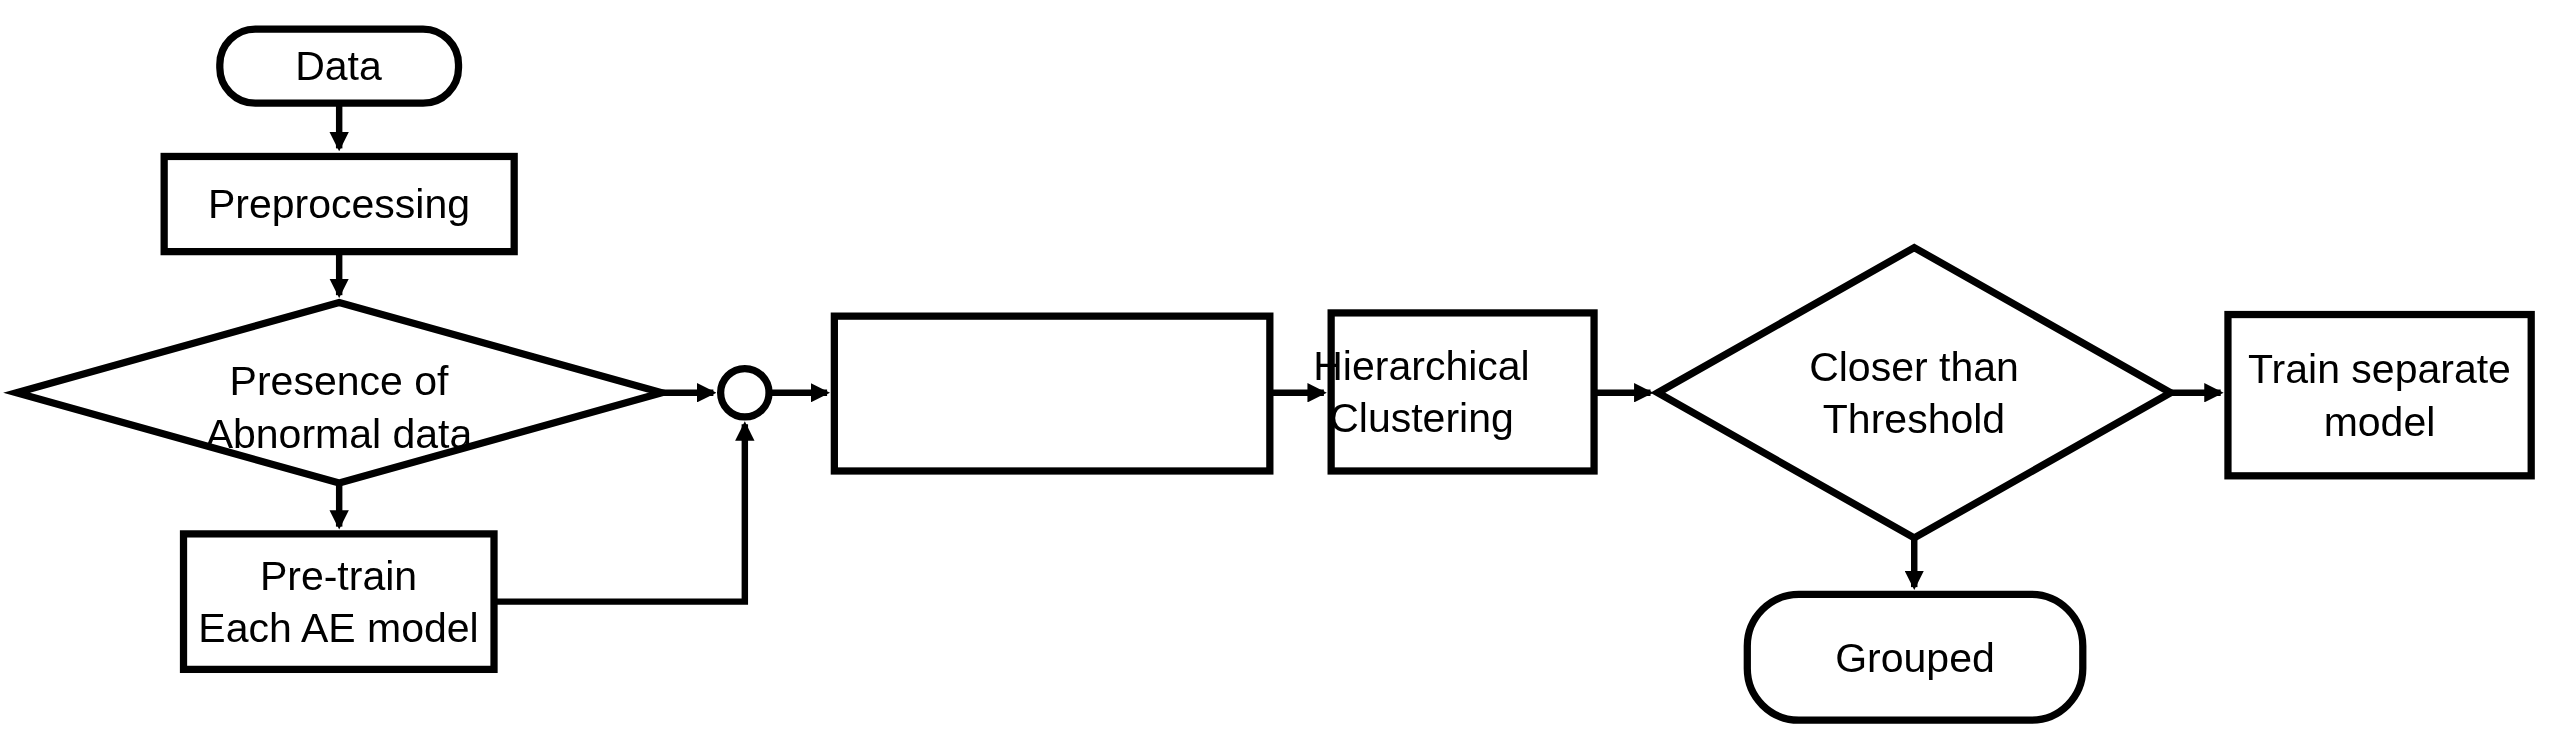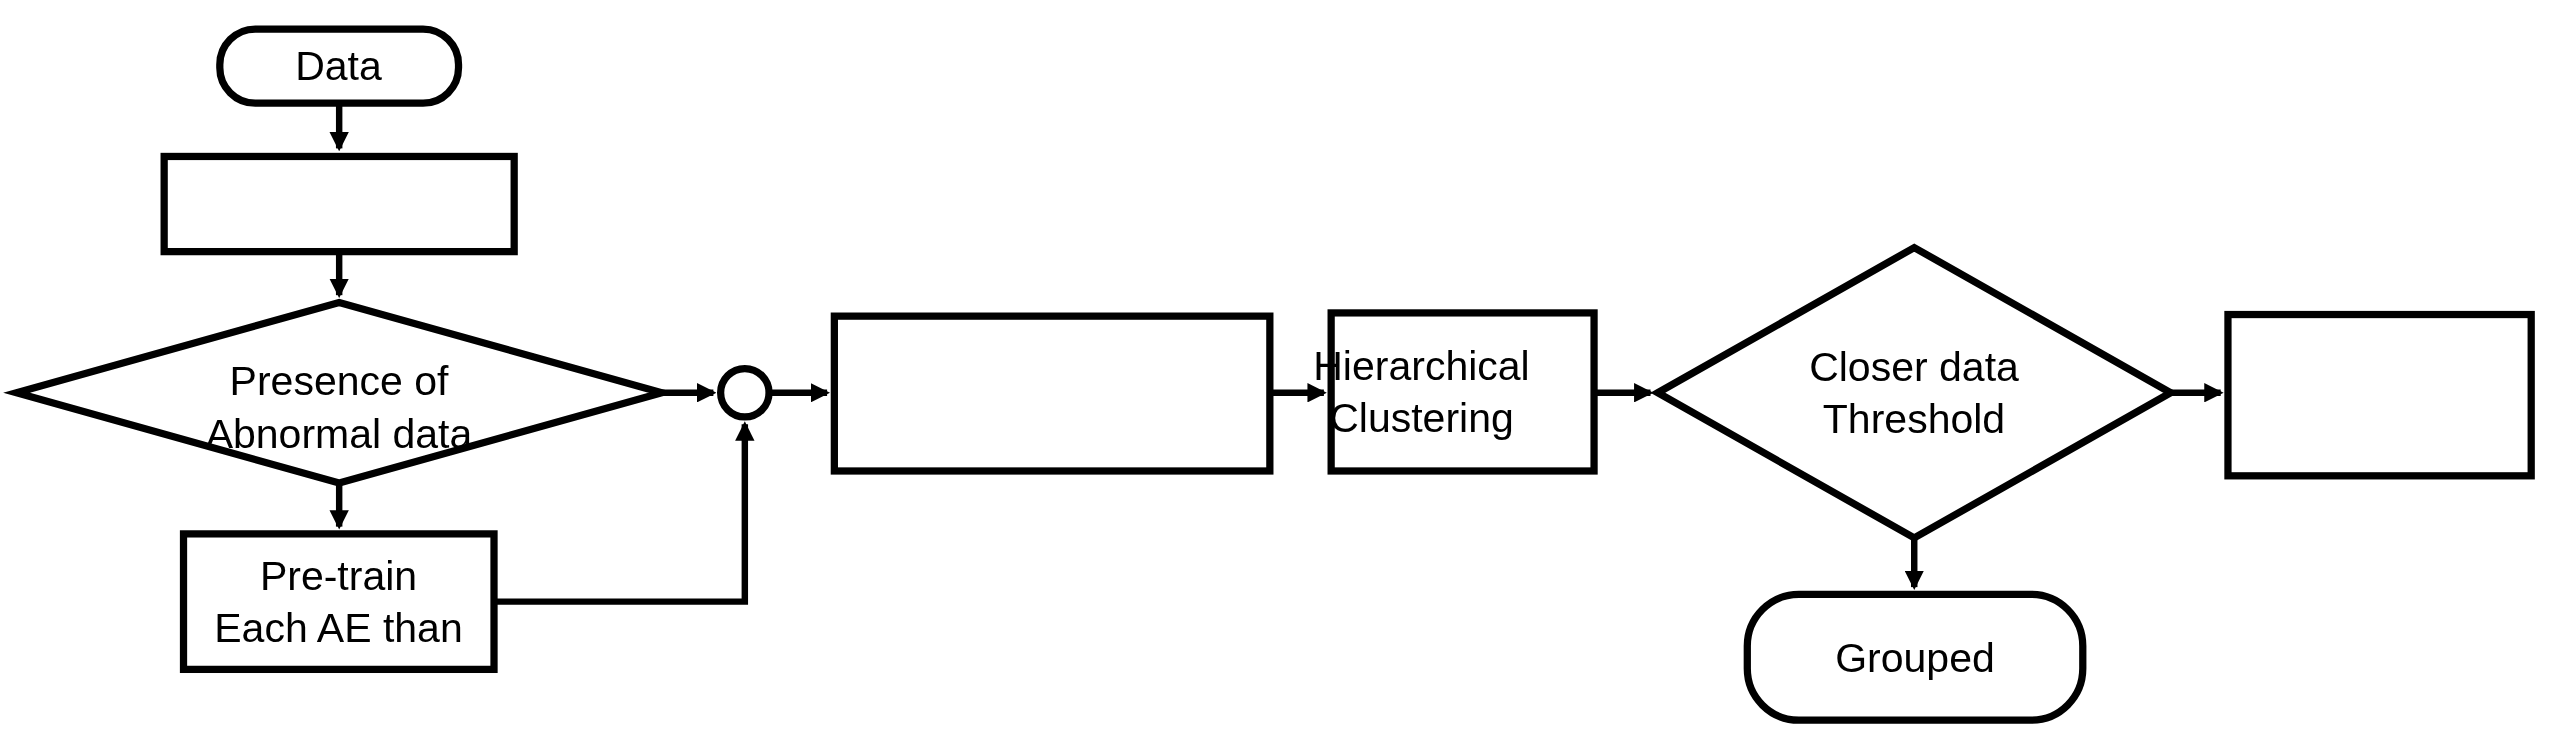--- a/index.html
+++ b/index.html
@@ -67,31 +67,34 @@
       <rect x="1034" y="392" width="540" height="192"></rect>
       <rect x="1650" y="388" width="326" height="196"></rect>
       <polygon points="2055,487 2373,307 2691,487 2373,667"></polygon>
       <rect x="2762" y="390" width="376" height="200"></rect>
       <rect x="2166" y="737" width="416" height="156" rx="64" ry="64"></rect>
     </g>
   </svg>
 
   <div class="node-label" style="left:219px; top:29px; width:239px; height:74px;">Data</div>
 
+  <div class="node-label" style="left:164px; top:157px; width:350px; height:95px;">Preprocessing</div>
 
   <div class="node-label" style="left:97px; top:317px; width:484px; height:181px;">Presence of
 Abnormal data</div>
 
   <div class="node-label" style="left:183px; top:534px; width:311px; height:136px;">Pre-train
-Each AE than</div>
+Each AE model</div>
 
 
   <div class="node-label" style="left:1290px; top:313px; width:263px; height:158px;">Hierarchical
 Clustering</div>
 
-  <div class="node-label" style="left:1672px; top:248px; width:484px; height:290px;">Closer data
+  <div class="node-label" style="left:1672px; top:248px; width:484px; height:290px;">Closer than
 Threshold</div>
 
+  <div class="node-label" style="left:2228px; top:315px; width:303px; height:161px;">Train separate
+model</div>
 
   <div class="node-label" style="left:1747px; top:595px; width:336px; height:126px;">Grouped</div>
 
 </div>
 
 
 </body></html>

